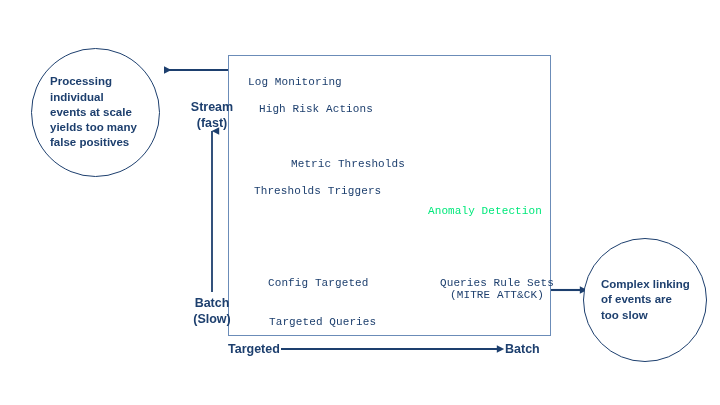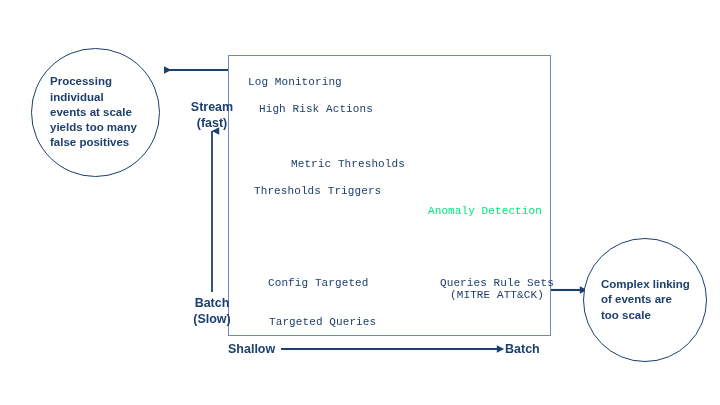--- a/index.html
+++ b/index.html
@@ -178,21 +178,21 @@
     <div class="callout-text">Processing
 individual
 events at scale
 yields too many
 false positives</div>
   </div>
 
   <div id="callout-right" class="callout">
     <div class="callout-text">Complex linking
 of events are
-too scale</div>
+too slow</div>
   </div>
 
   <div id="plot-box"></div>
 
   <div class="item-label" style="left:248px; top:76px;">Log Monitoring</div>
   <div class="item-label" style="left:259px; top:103px;">High Risk Actions</div>
   <div class="item-label" style="left:291px; top:158px;">Metric Thresholds</div>
   <div class="item-label" style="left:254px; top:185px;">Thresholds Triggers</div>
   <div class="item-label highlight" style="left:380px; top:205px;margin-left:48px;">Anomaly Detection</div>
   <div class="item-label" style="left:268px; top:277px;">Config Targeted</div>
@@ -200,16 +200,16 @@
 
   <div class="item-label" style="left:440px; top:277px;">
     <span class="sub">Queries Rule Sets</span>
     <span class="sub">(MITRE ATT&amp;CK)</span>
   </div>
 
   <div id="axis-bottom-label" class="axis-caption">Batch
 (Slow)</div>
   <div id="axis-top-label" class="axis-caption">Stream
 (fast)</div>
-  <div id="axis-shallow-label" class="axis-caption">Shallow</div>
+  <div id="axis-shallow-label" class="axis-caption">Targeted</div>
   <div id="axis-deep-label" class="axis-caption">Batch</div>
 
 </div>
 
 </body></html>

